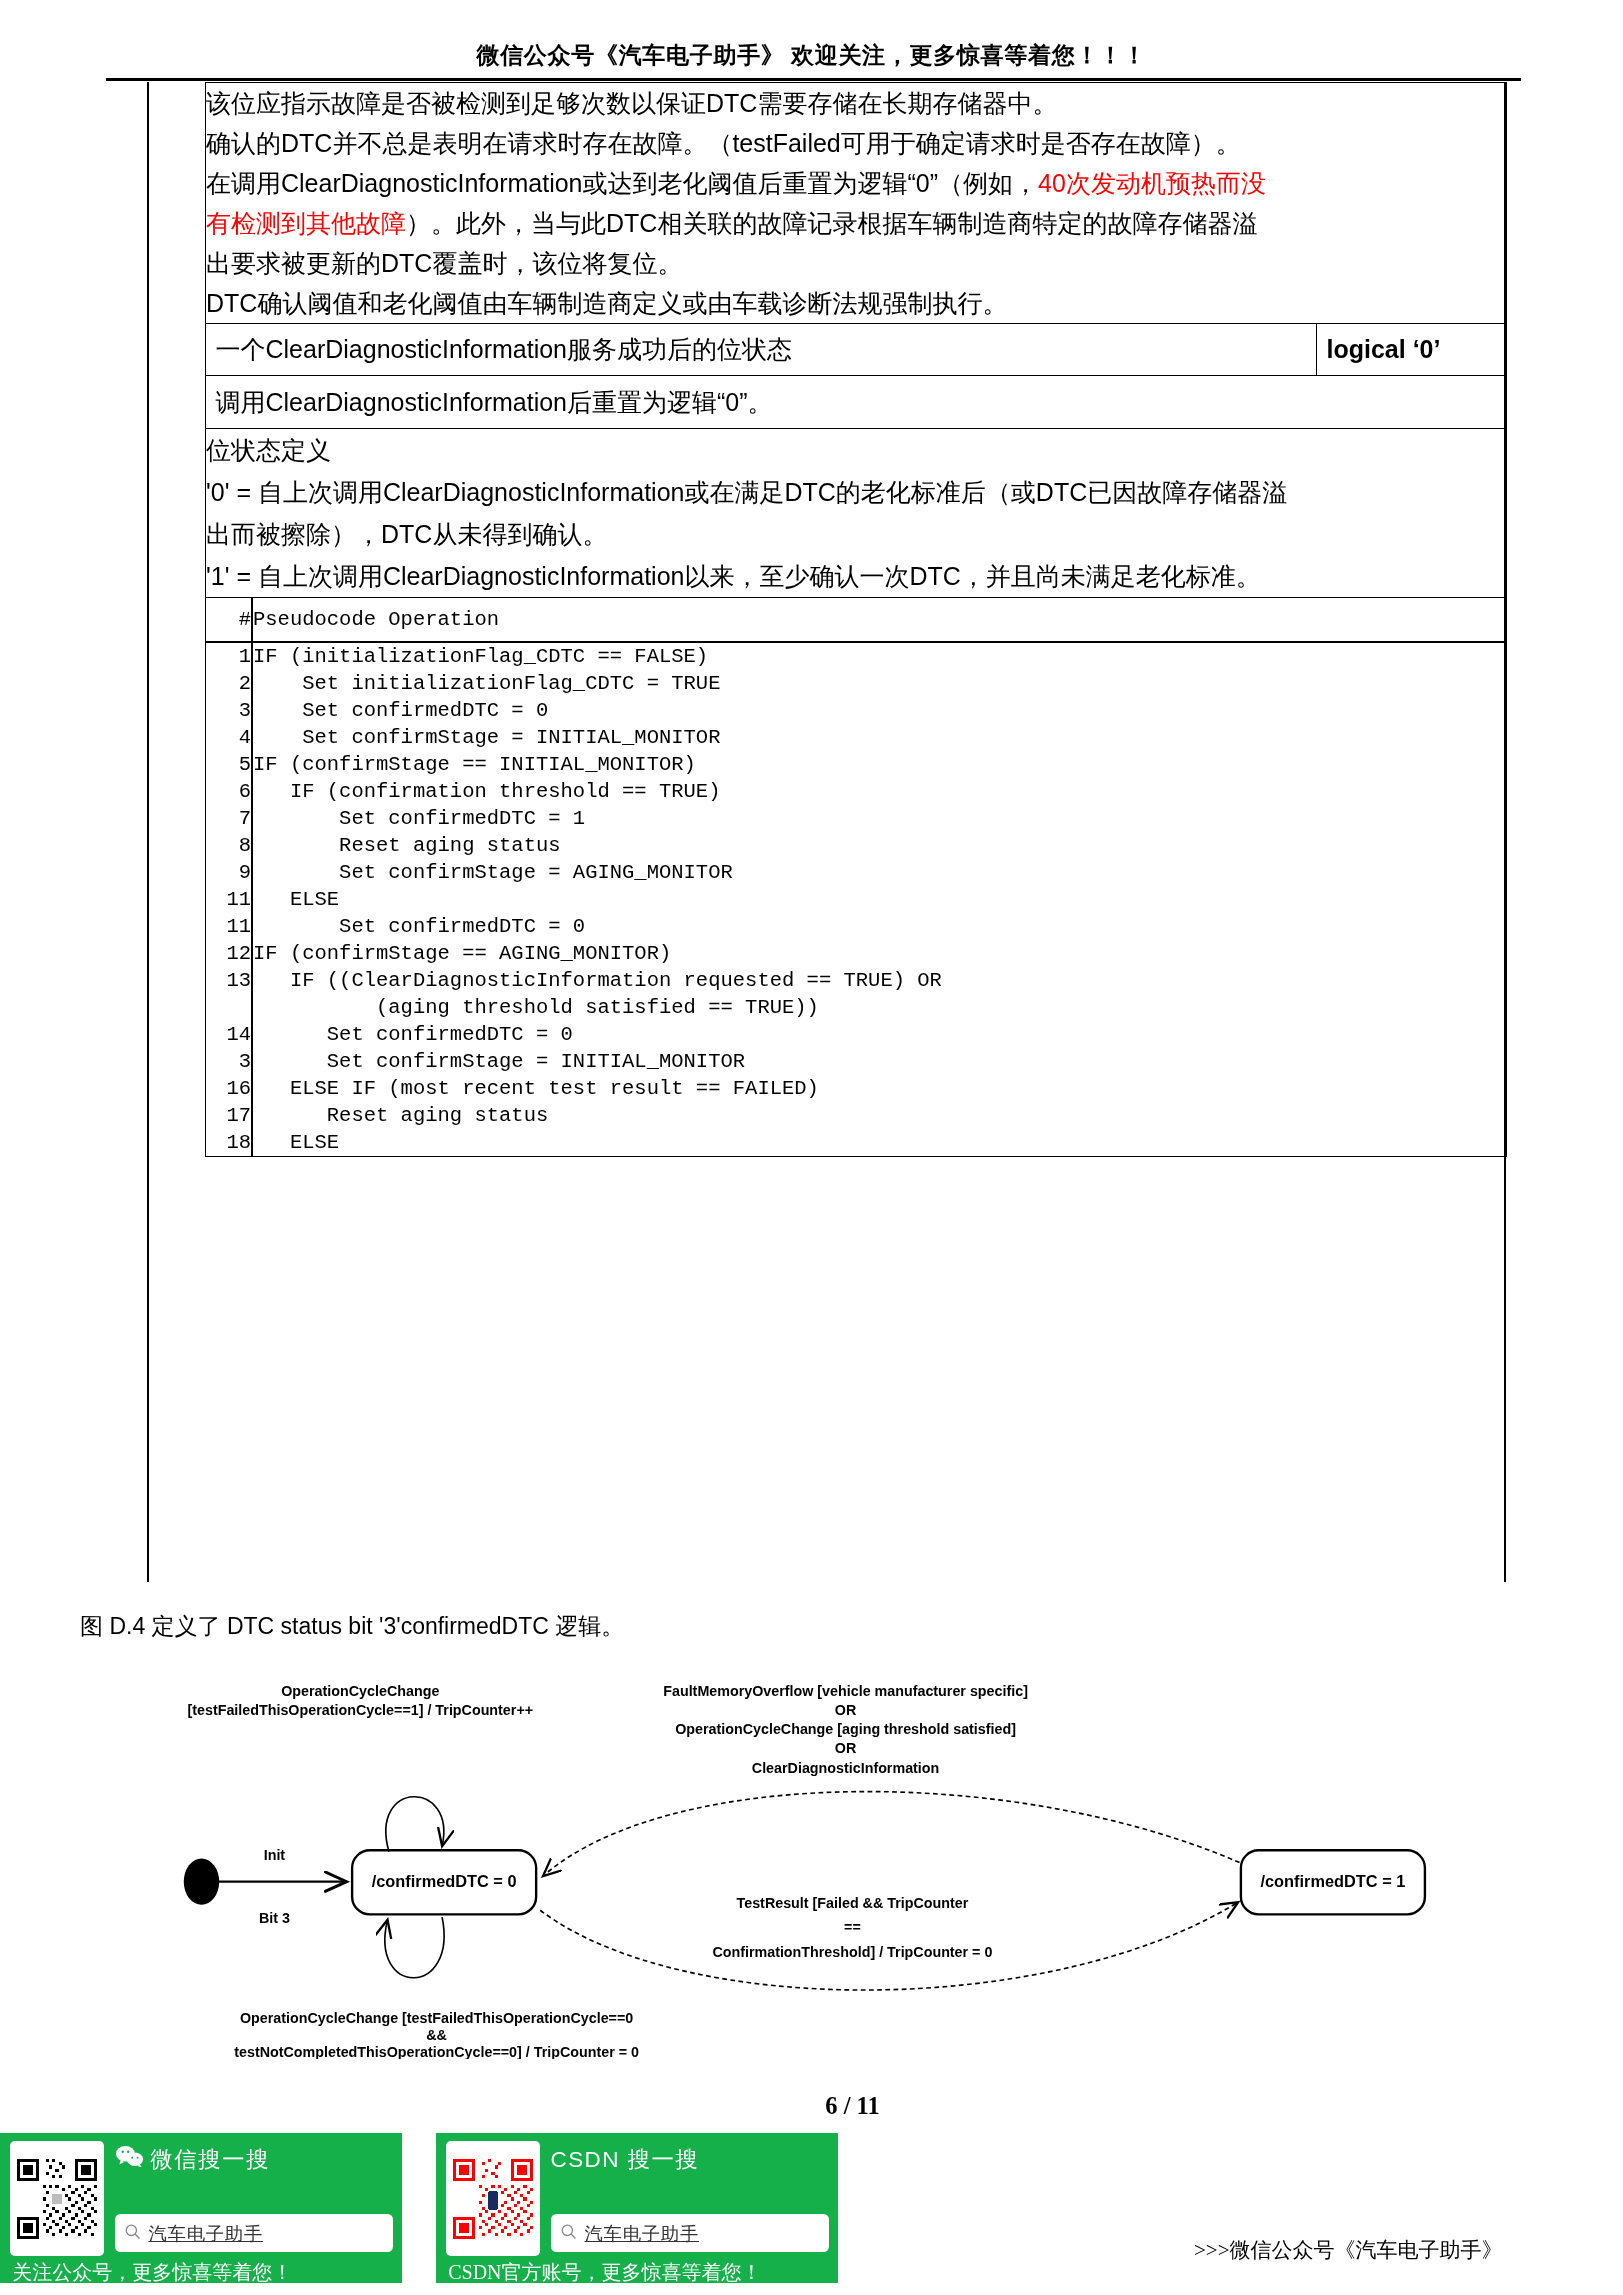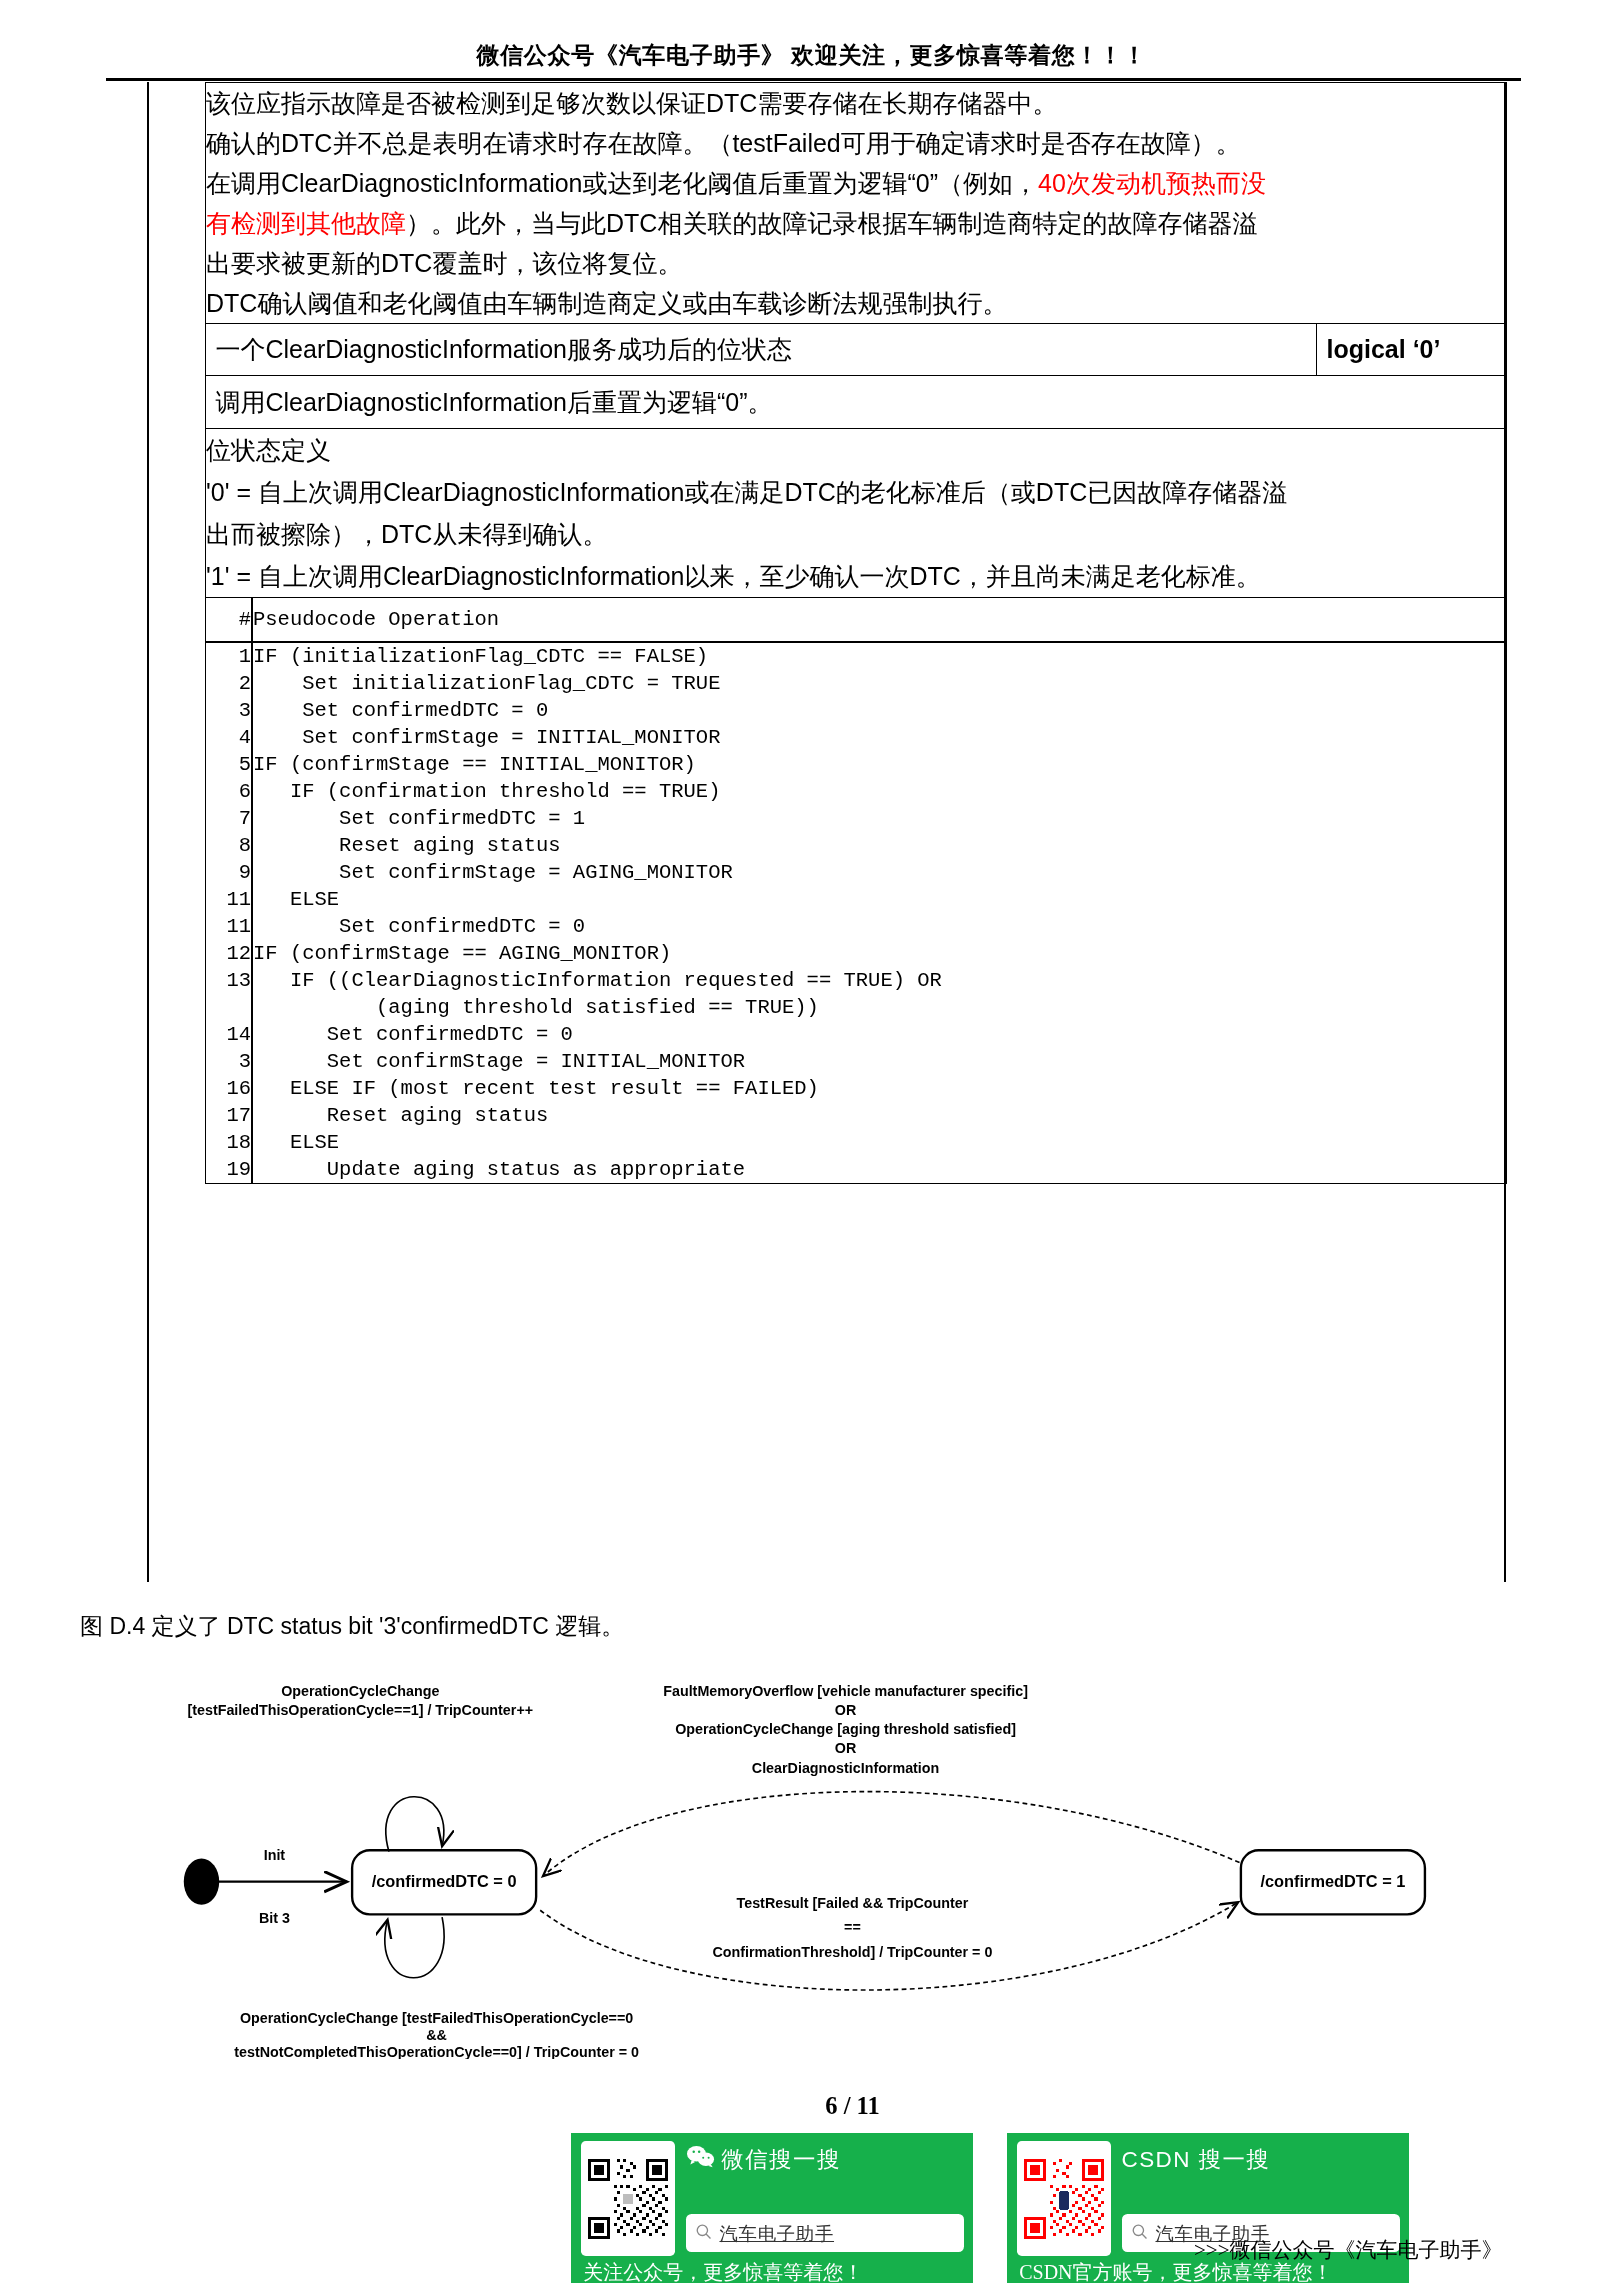--- a/index.html
+++ b/index.html
@@ -184,23 +184,23 @@
     font-weight: bold;
     font-size: 24.5px;
     padding-left: 41px;
   }
 
   
   .promo-row {
     position: absolute;
     top: 2133px;
     left: 0;
-    width: 1409px;
+    width: 1560px;
     display: flex;
-    justify-content: flex-end;
+    justify-content: flex-start;
     align-items: flex-end;
     gap: 34px;
   }
   .promo-card {
     background: #16B04B;
     width: 402px;
     height: 150px;
     position: relative;
     display: flex;
     flex-direction: column;
@@ -396,24 +396,20 @@
                 <td class="code-num">16</td>
                 <td class="code-op">   ELSE IF (most recent test result == FAILED)</td>
               </tr>
               <tr>
                 <td class="code-num">17</td>
                 <td class="code-op">      Reset aging status</td>
               </tr>
               <tr>
                 <td class="code-num">18</td>
                 <td class="code-op">   ELSE</td>
-              </tr>
-              <tr>
-                <td class="code-num">19</td>
-                <td class="code-op">      Update aging status as appropriate</td>
               </tr>
             </tbody>
         </table>
       </td>
     </tr>
   </tbody>
 </table>
 
 <div class="figure-caption">图 D.4 定义了 DTC status bit '3'confirmedDTC 逻辑。</div>
 

